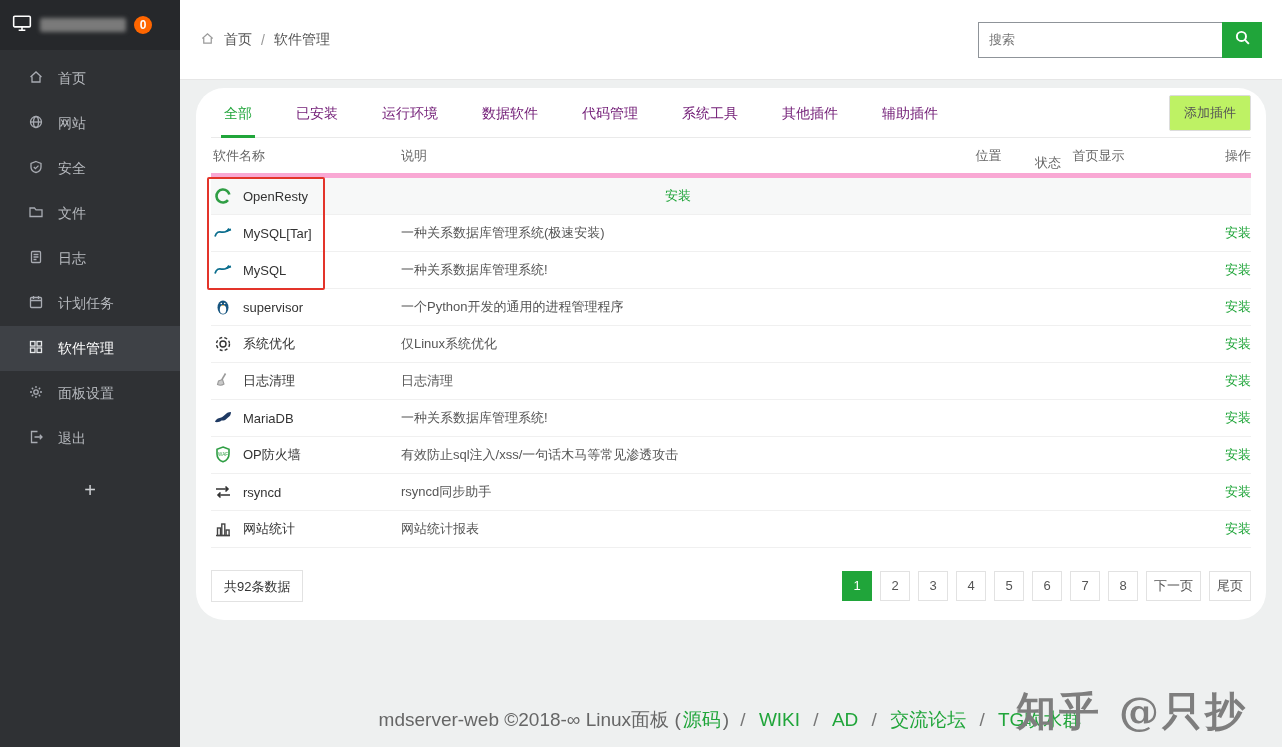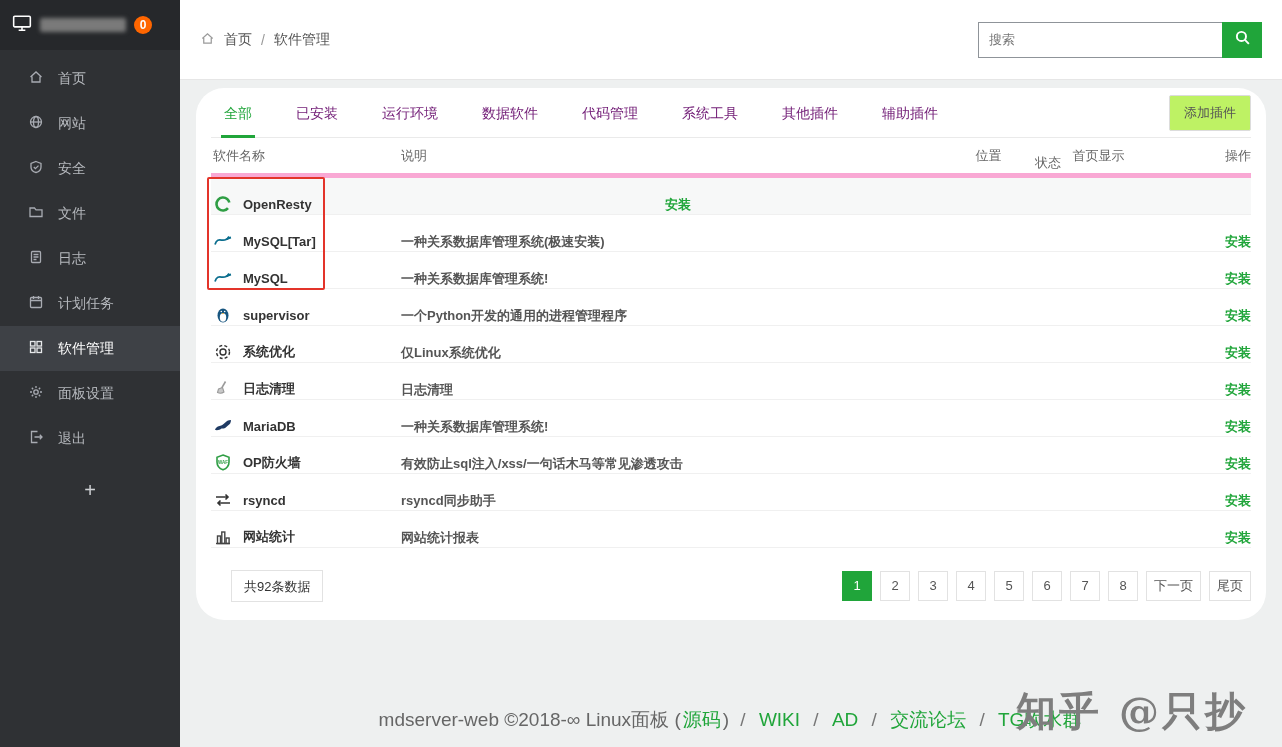--- a/index.html
+++ b/index.html
@@ -45,31 +45,31 @@
   
   .thead { display:flex; align-items:center; height:40px; font-size:13px; color:#666;
            border-bottom:5px solid #f9a8d4; }
   .c-name { width:190px; display:flex; align-items:center; gap:10px; padding-left:2px; }
   .c-desc { flex:1; }
   .c-loc { width:55px; text-align:center; }
   .c-status { width:45px; text-align:right;margin-top:14px; }
   .c-home { width:75px; text-align:center; }
   .c-action { width:115px; text-align:right; }
   .tbody { position:relative; }
-  .trow { display:flex; align-items:flex-end; height:37px; border-bottom:1px solid #f0f0f0;
-          font-size:13px; color:#555;font-weight:bold; }
+  .trow { display:flex; align-items:center; height:37px; border-bottom:1px solid #f0f0f0;
+          font-size:13px; color:#555; }
   .trow.hovered { background:#f7f8f8; }
   .sname { color:#333; }
   .sicon { width:20px; height:20px; display:flex; align-items:center; justify-content:center; }
   .install { color:#20a53a; cursor:pointer; text-decoration:none; }
   .annotation { position:absolute; left:-4px; top:-1px; width:118px; height:113px;
                 border:2px solid #e3342a; border-radius:2px; pointer-events:none; z-index:3; }
 
   
-  .bottom-row { display:flex; justify-content:space-between; align-items:center; margin-top:22px;margin-left:20px; }
+  .bottom-row { display:flex; justify-content:space-between; align-items:center; margin-top:22px; }
   .count-box { border:1px solid #e2e2e2; padding:0 12px; height:32px; line-height:32px;
                font-size:13px; color:#333; background:#fff; }
   .pages { display:flex; gap:8px; }
   .page { min-width:30px; height:30px; line-height:28px; text-align:center; border:1px solid #e2e2e2;
           background:#fff; font-size:13px; color:#555; cursor:pointer; padding:0 7px; }
   .page.active { background:#20a53a; border-color:#20a53a; color:#fff; }
 
   
   .footer { position:absolute; left:0; right:0; bottom:14px; text-align:center; font-size:19px; color:#666; }
   .flink { color:#20a53a; text-decoration:none; margin:0 2px; cursor:pointer; }

